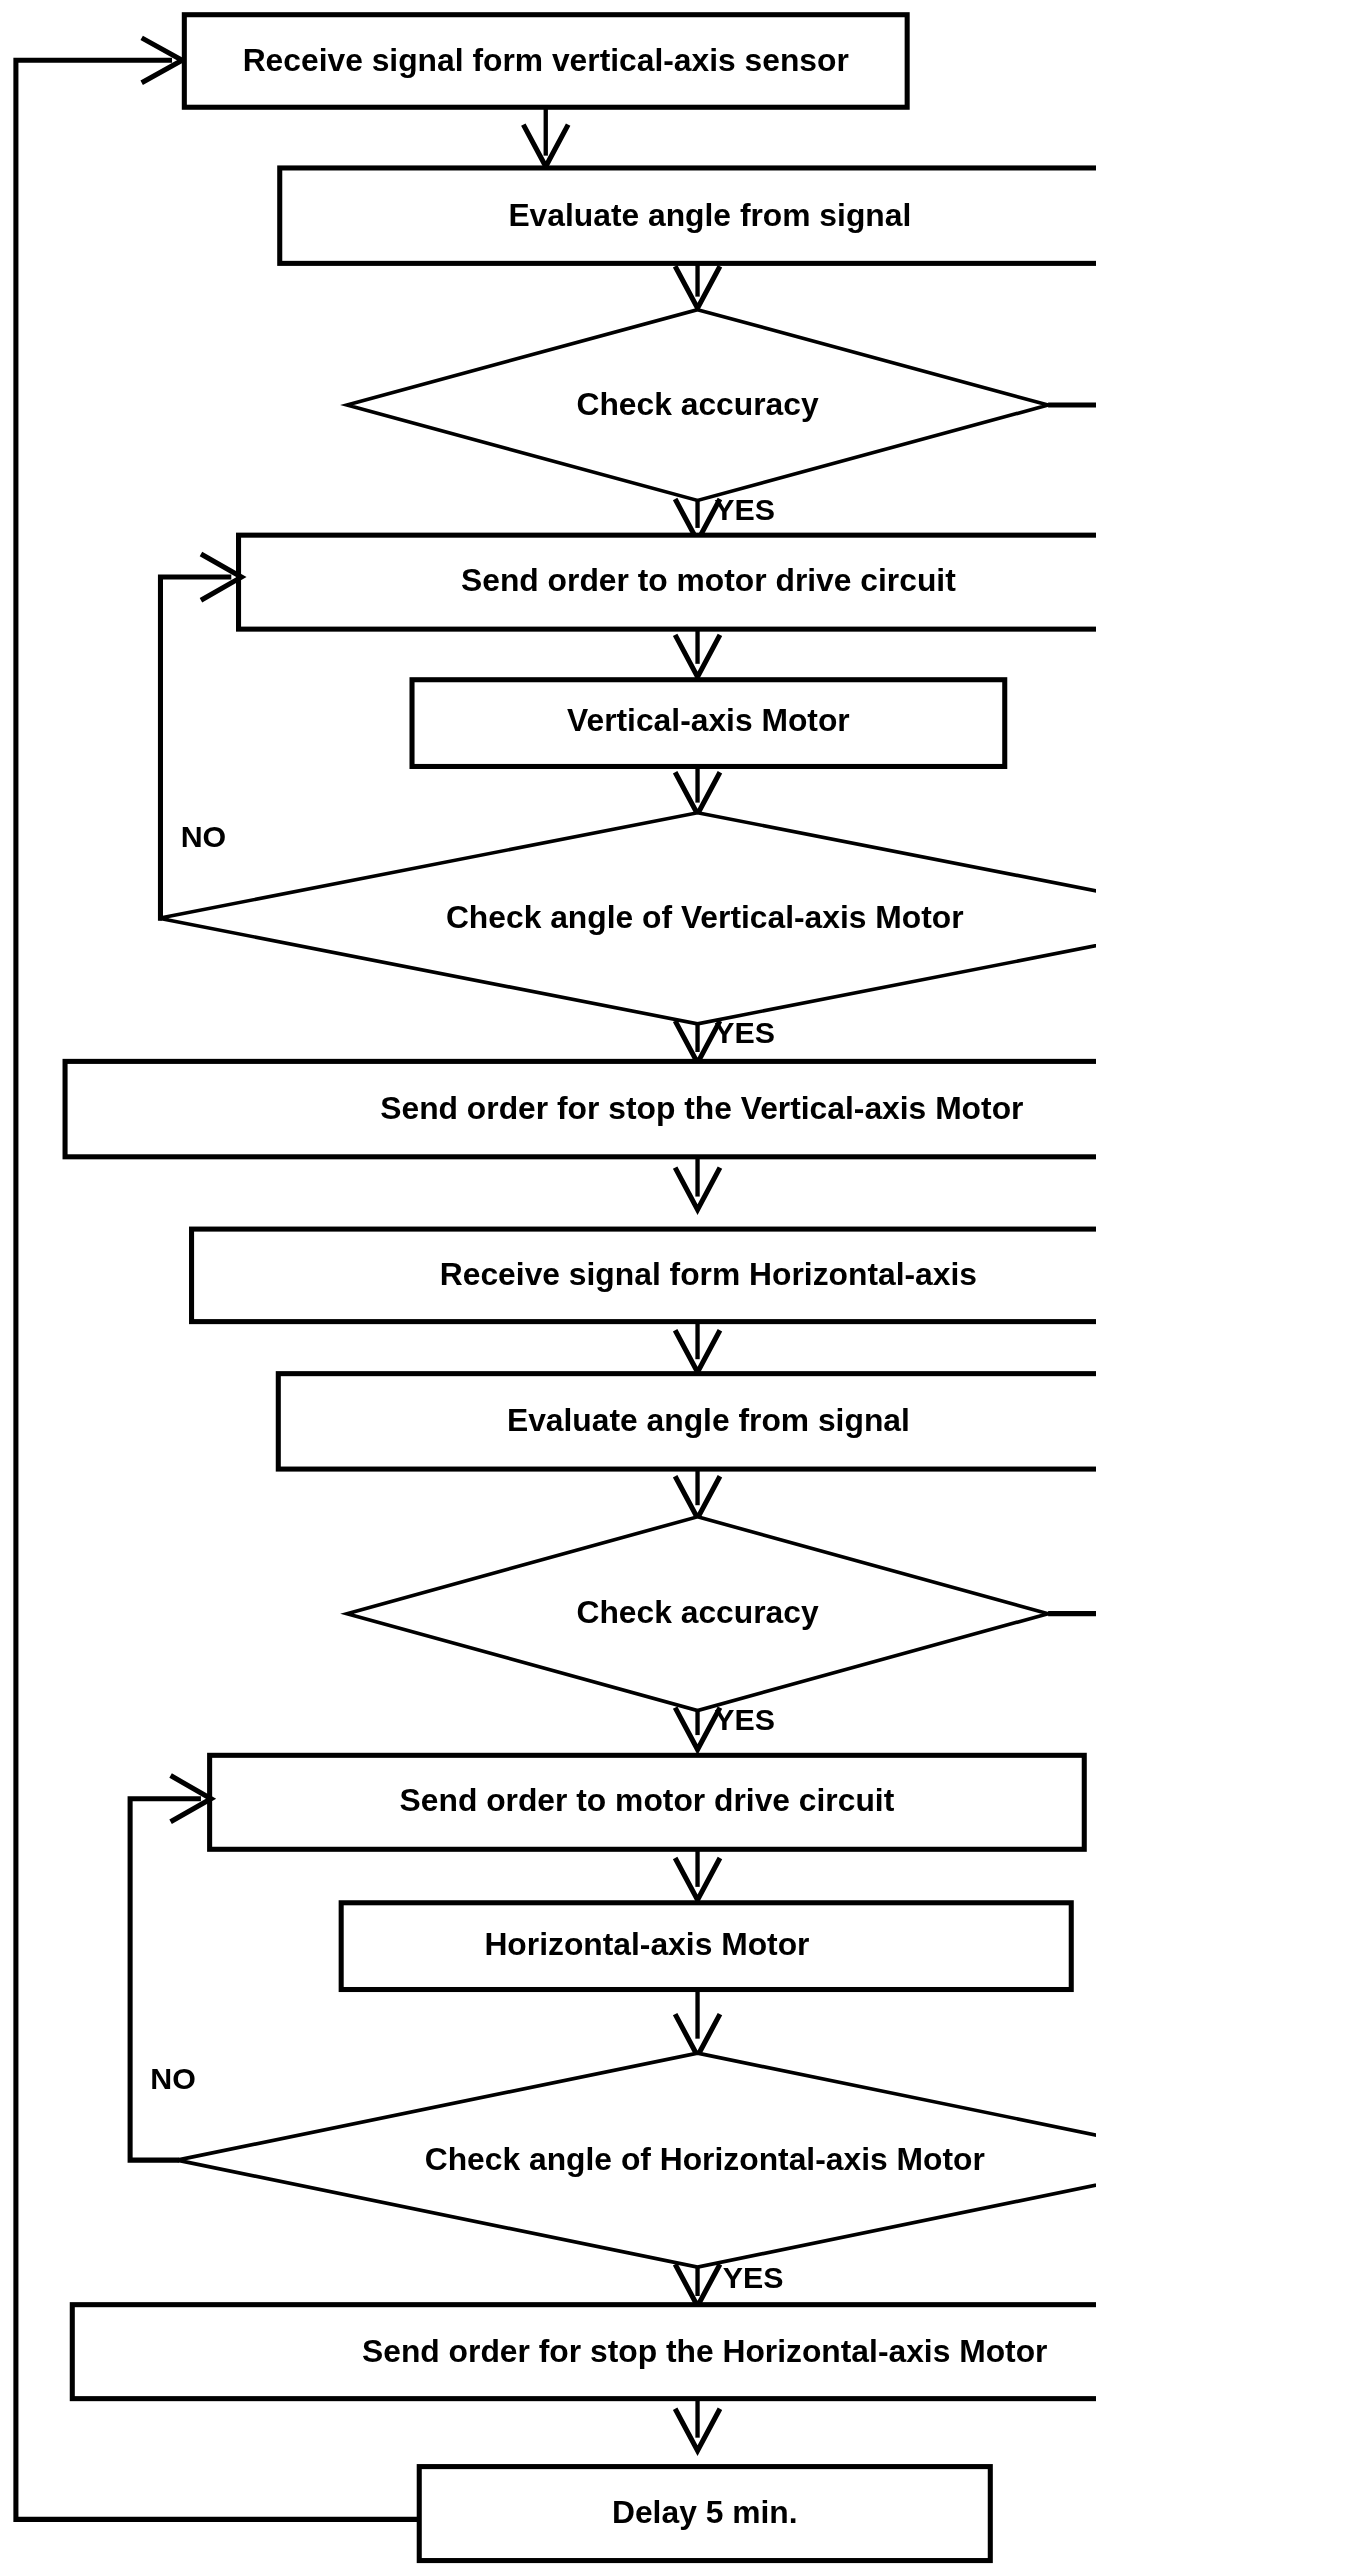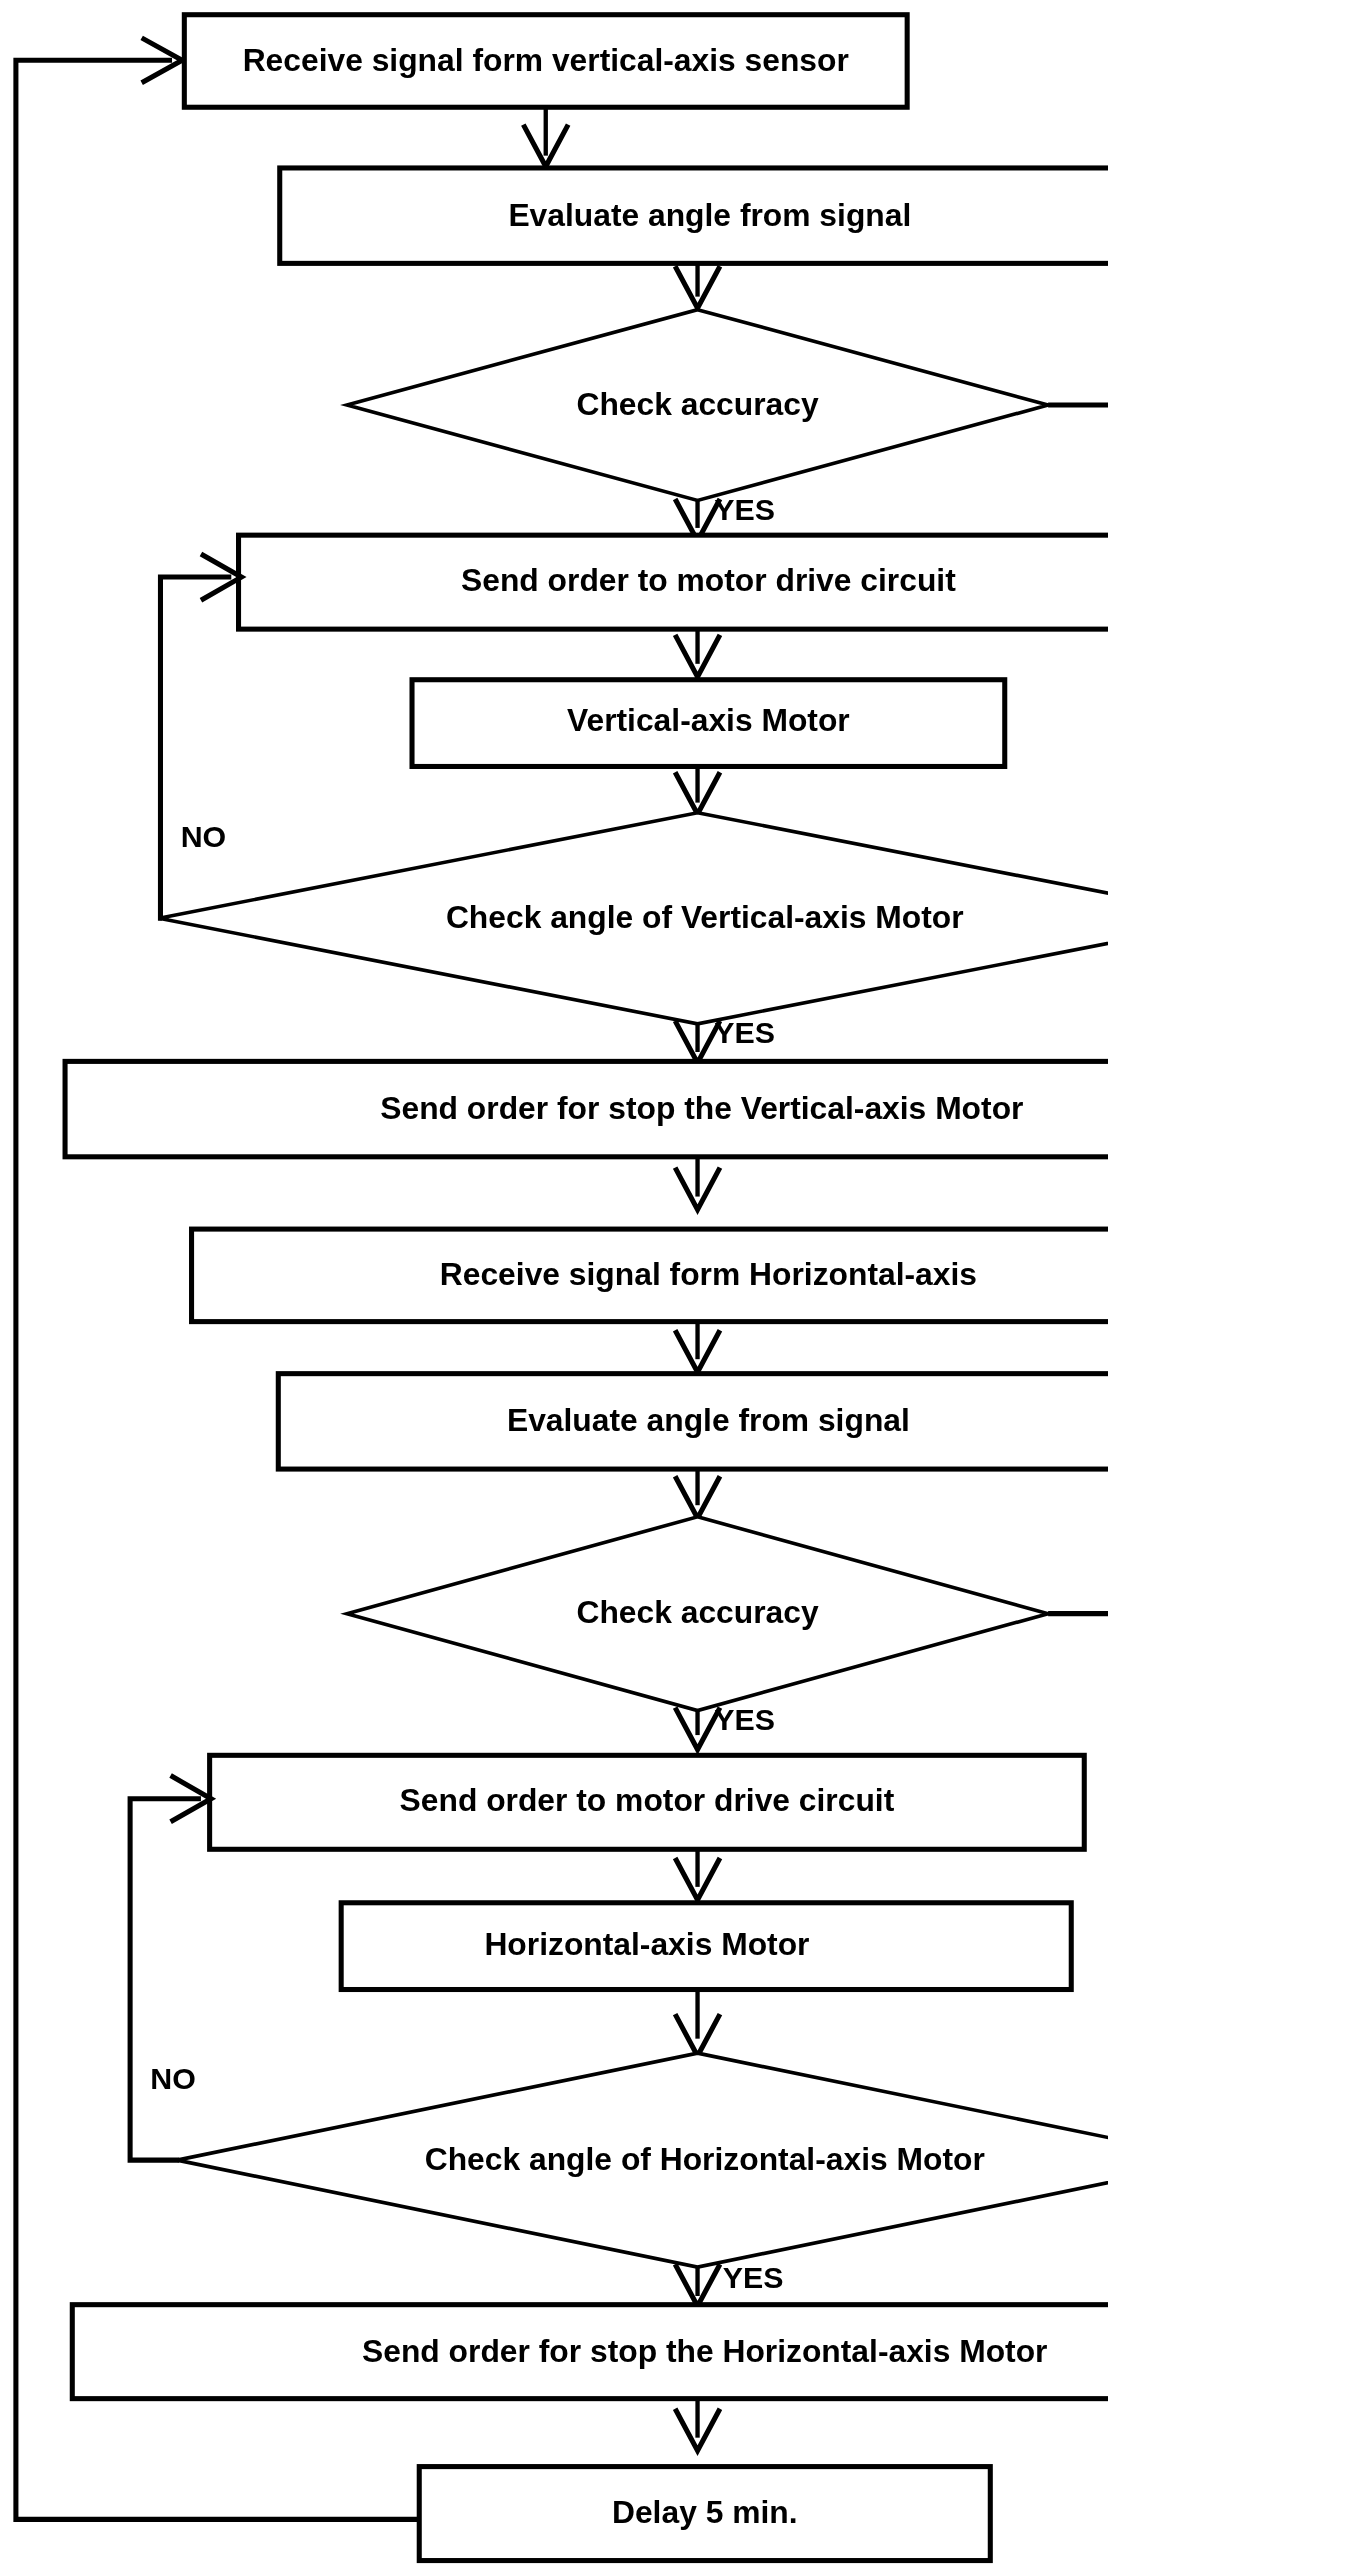--- a/index.html
+++ b/index.html
@@ -9,21 +9,20 @@
   }
   body {
     font-family: "Liberation Sans", sans-serif;
   }
   #flowchart-root {
     position: relative;
     width: 1096px;
     height: 2576px;
     background: #ffffff;
     overflow: hidden;
-    padding-left: 12px;
   }
   svg.fc {
     position: absolute;
     top: 0;
     left: 0;
     width: 1364px;
     height: 2576px;
   }
   .node-rect {
     fill: #ffffff;

